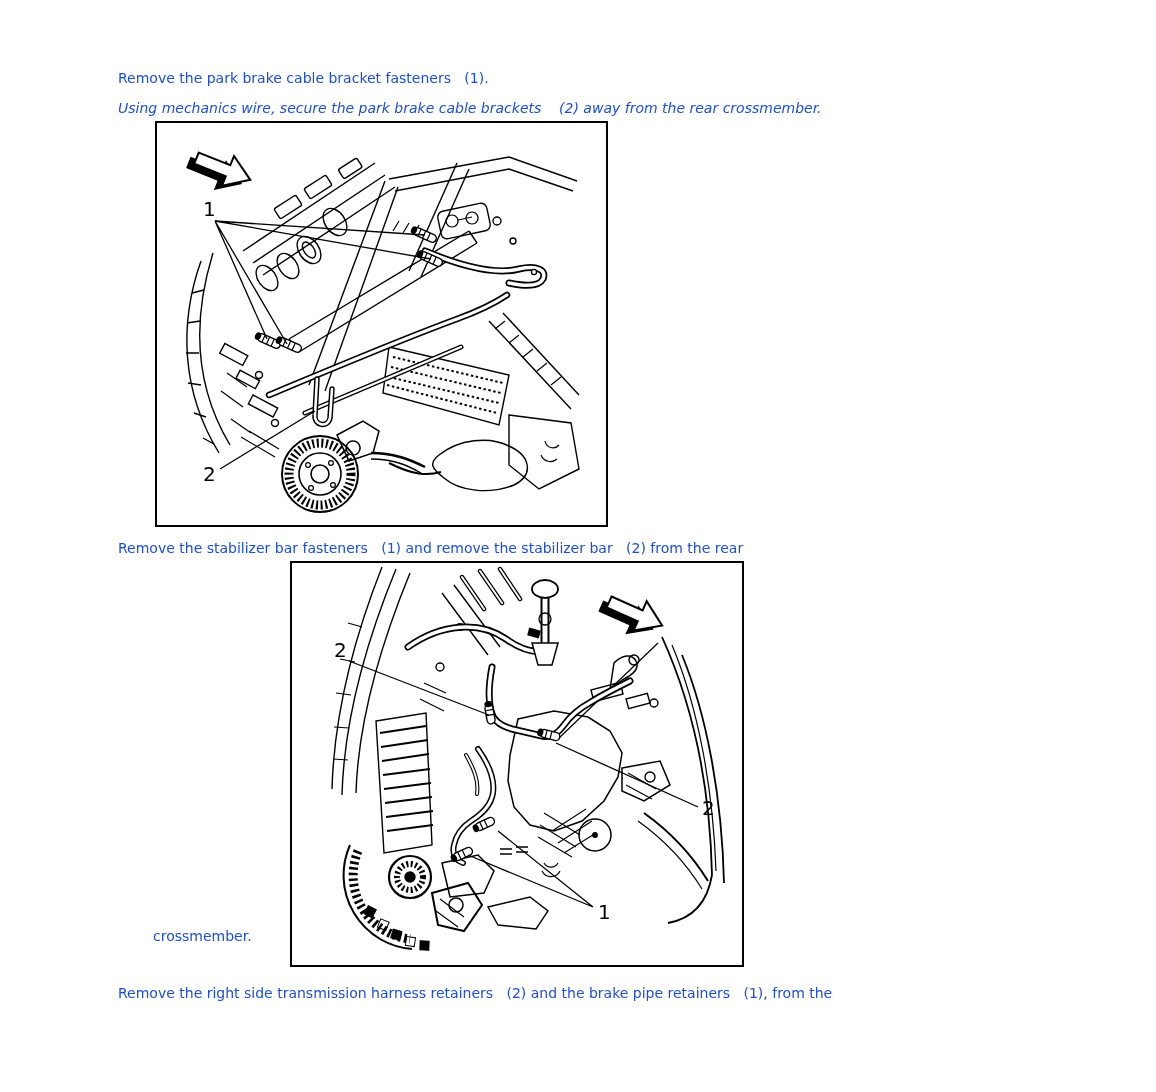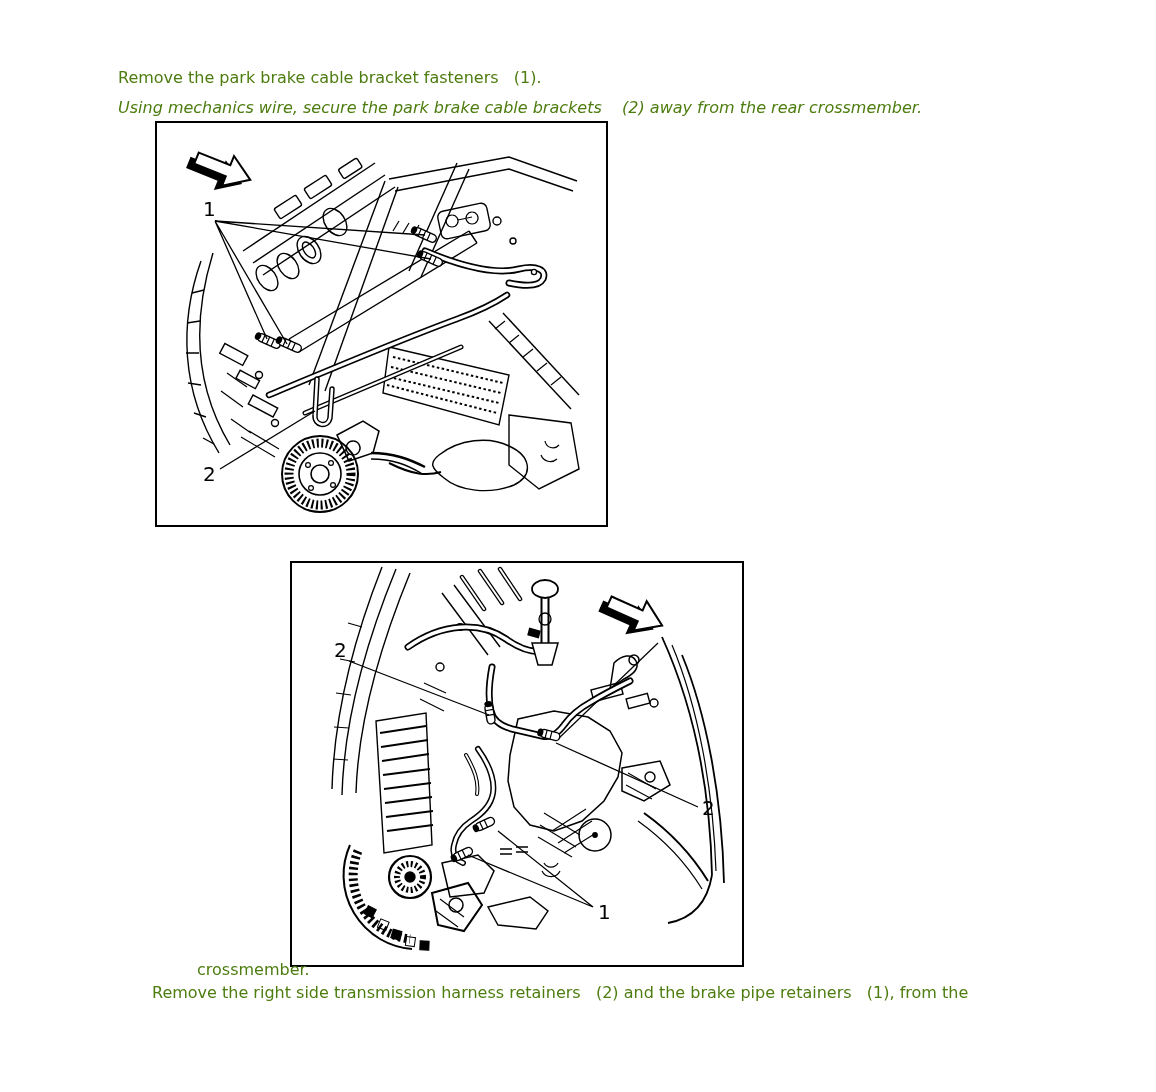--- a/index.html
+++ b/index.html
@@ -10,44 +10,44 @@
     color: #000000;
   }
   .canvas {
     position: relative;
     width: 1156px; height: 1092px;
     background: #ffffff;
     overflow: hidden;
   }
   .para {
     position: absolute;
-    font-size: 16px;
+    font-size: 14px;
     line-height: 22px;
     white-space: pre;
-    color: #4d7c0f;
+    color: #1d4ed8;
   }
   .fig {
     position: absolute;
     box-sizing: border-box;
     border: 2px solid #000;
     background: #fff;
   }
   .fig svg { display: block; width: 100%; height: 100%; }
   .callout {
     font-family: "DejaVu Sans", sans-serif;
     font-size: 20px;
     fill: #000;
   }
   #p1 { left: 118px; top: 67px; }
   #p2 { left: 118px; top: 97px; font-style: italic; }
   #fig1 { left: 155px; top: 121px; width: 453px; height: 406px; }
   #p3 { left: 118px; top: 537px; }
   #fig2 { left: 290px; top: 561px; width: 454px; height: 406px; }
-  #p3b { left: 153px; top: 959px; margin-left: 44px; }
-  #p4 { left: 118px; top: 982px; margin-left: 34px; }
+  #p3b { left: 153px; top: 925px; }
+  #p4 { left: 118px; top: 982px; }
 </style>
 </head>
 <body>
 
 <div class="canvas">
 
   <div class="para" id="p1">Remove the park brake cable bracket fasteners   (1).</div>
   <div class="para" id="p2">Using mechanics wire, secure the park brake cable brackets    (2) away from the rear crossmember.</div>
 
   <div class="fig" id="fig1">
@@ -174,20 +174,21 @@
       <g stroke="#000" stroke-width="1.3">
         <path d="M58,98 L268,112 M58,98 L274,136 M58,98 L110,216 M58,98 L130,221"></path>
         <path d="M63,346 L158,288"></path>
       </g>
 
       <text class="callout" x="46" y="93">1</text>
       <text class="callout" x="46" y="358">2</text>
     </svg>
   </div>
 
+  <div class="para" id="p3">Remove the stabilizer bar fasteners   (1) and remove the stabilizer bar   (2) from the rear</div>
 
   <div class="fig" id="fig2">
     <svg viewBox="0 0 450 402">
       <g stroke="#000" fill="none" stroke-width="1.4">
 
         <path d="M104,6 C72,84 52,160 50,232"></path>
         <path d="M118,10 C86,88 66,162 64,230"></path>
         <path d="M90,4 C60,80 42,156 40,226"></path>
         <path d="M56,60 l14,4 M48,96 l15,3 M44,130 l15,2 M42,164 l15,1 M41,196 l15,1" stroke-width="1.2"></path>
 

